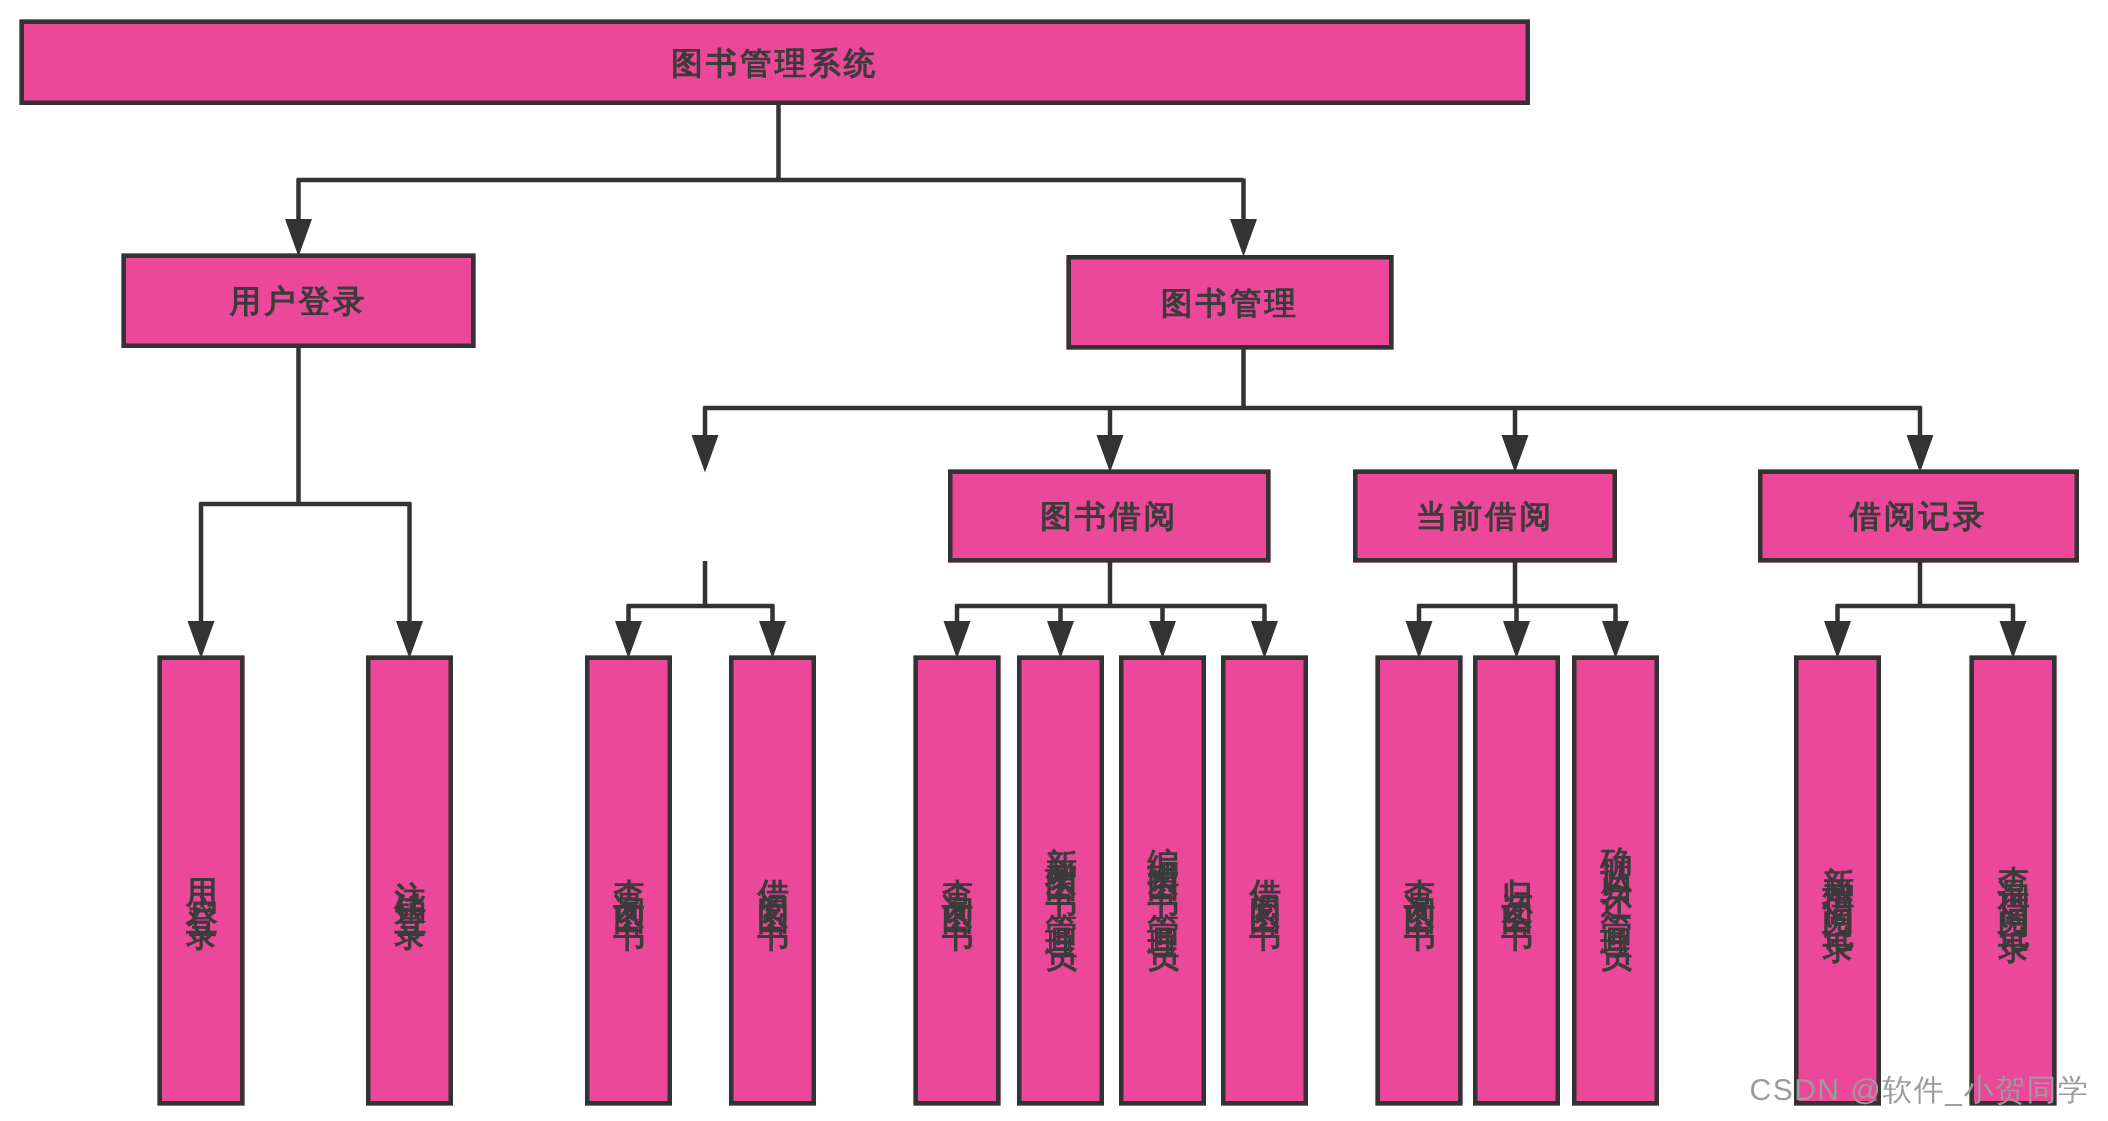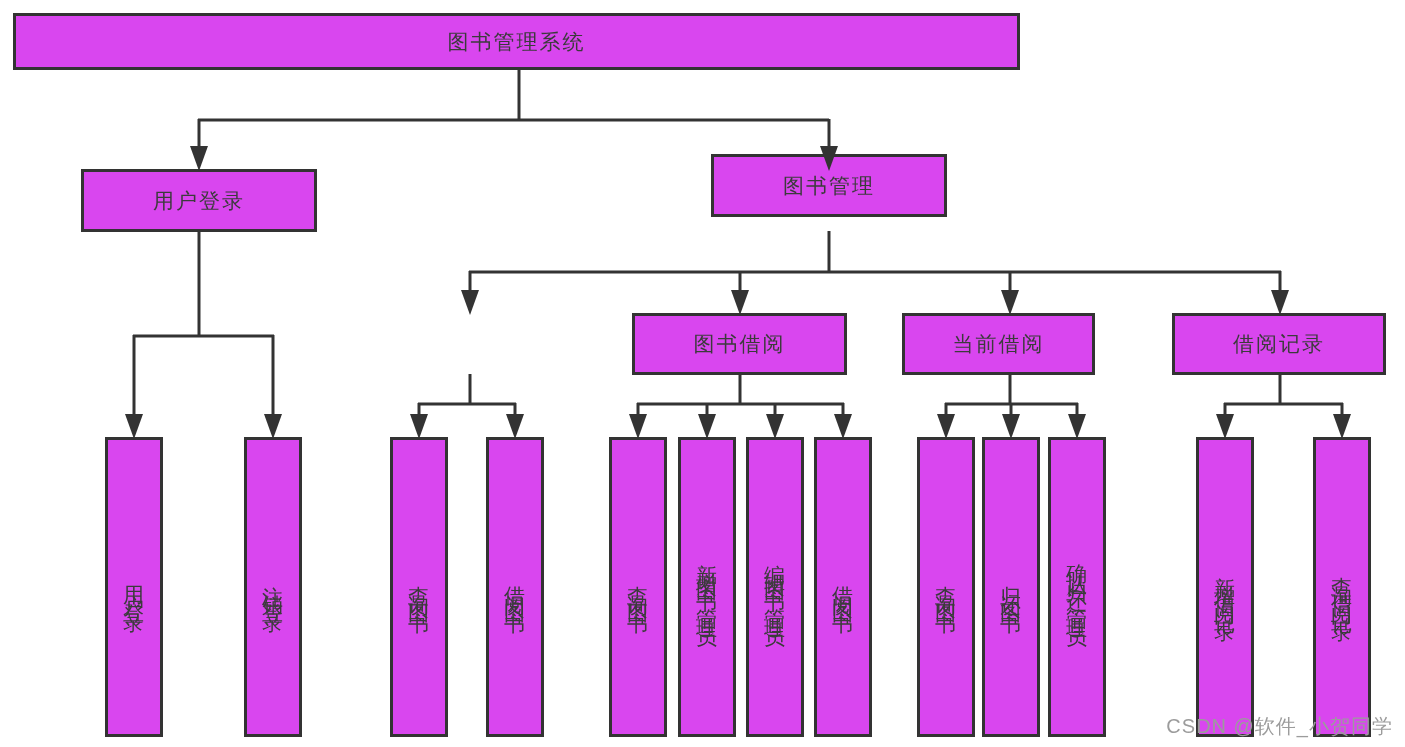--- a/index.html
+++ b/index.html
@@ -19,48 +19,49 @@
     position:relative;
     width:1405px;
     height:747px;
     background:var(--background);
     overflow:hidden;
   }
   .node{
     position:absolute;
     box-sizing:border-box;
     border:3px solid var(--box-border);
-    background:#d946ef;
+    background:#ec4899;
     display:flex;
     align-items:center;
     justify-content:center;
     color:var(--text);
     z-index:1;
+    font-weight:bold;
   }
   .hbox{
     font-size:21px;
     letter-spacing:2px;
   }
   .vbox{
     top:437px;
     width:58px;
     height:300px;
     writing-mode:vertical-rl;
     text-orientation:mixed;
     font-size:21px;
     letter-spacing:9px;
     line-height:1;
   }
   
   .n-root{left:13px;top:13px;width:1007px;height:57px;}
   .n-user-login{left:81px;top:169px;width:236px;height:63px;}
-  .n-book-mgmt{left:711px;top:154px;width:236px;height:63px;}
+  .n-book-mgmt{left:711px;top:170px;width:218px;height:63px;}
   .n-new-book{left:362px;top:313px;width:215px;height:62px;}
   .n-book-borrow{left:632px;top:313px;width:215px;height:62px;}
-  .n-current-borrow{left:902px;top:313px;width:193px;height:62px;}
+  .n-current-borrow{left:902px;top:313px;width:176px;height:62px;}
   .n-borrow-records{left:1172px;top:313px;width:214px;height:62px;}
   
   .l-a1{left:105px;} .l-a2{left:244px;}
   .l-b1{left:390px;} .l-b2{left:486px;}
   .l-c1{left:609px;} .l-c2{left:678px;} .l-c3{left:746px;} .l-c4{left:814px;}
   .l-d1{left:917px;} .l-d2{left:982px;} .l-d3{left:1048px;}
   .l-e1{left:1196px;} .l-e2{left:1313px;}
 
   svg.connectors{
     position:absolute;

